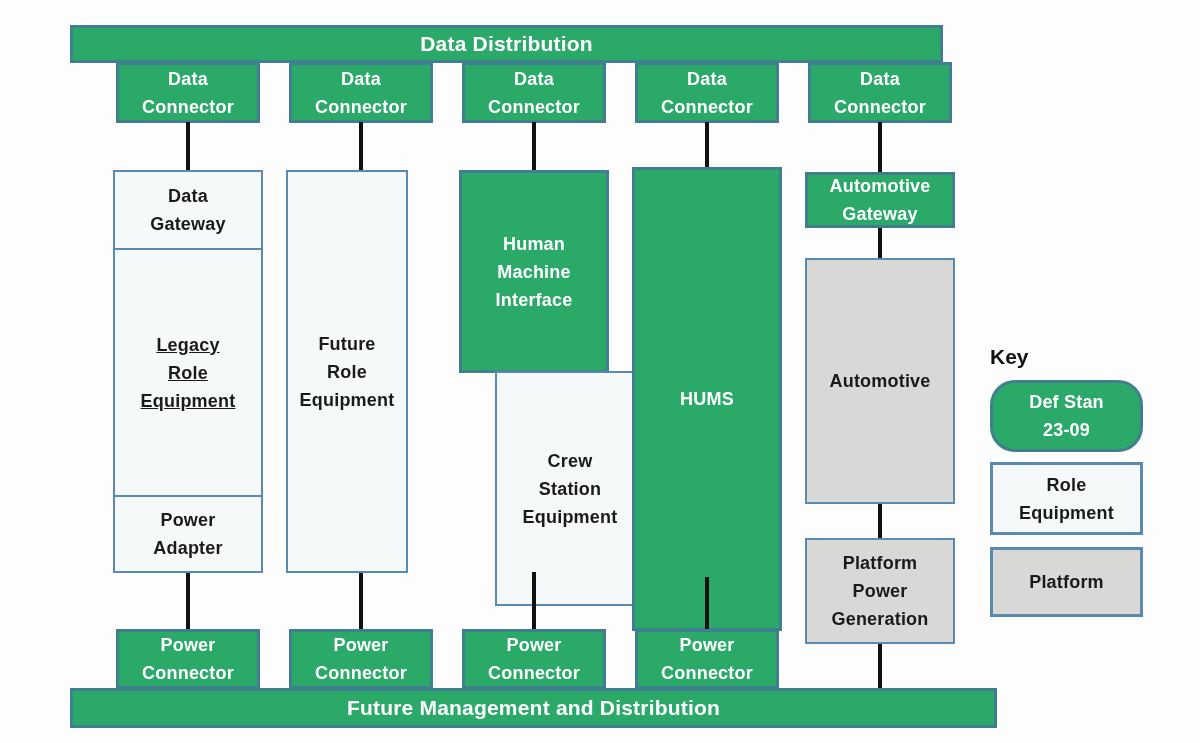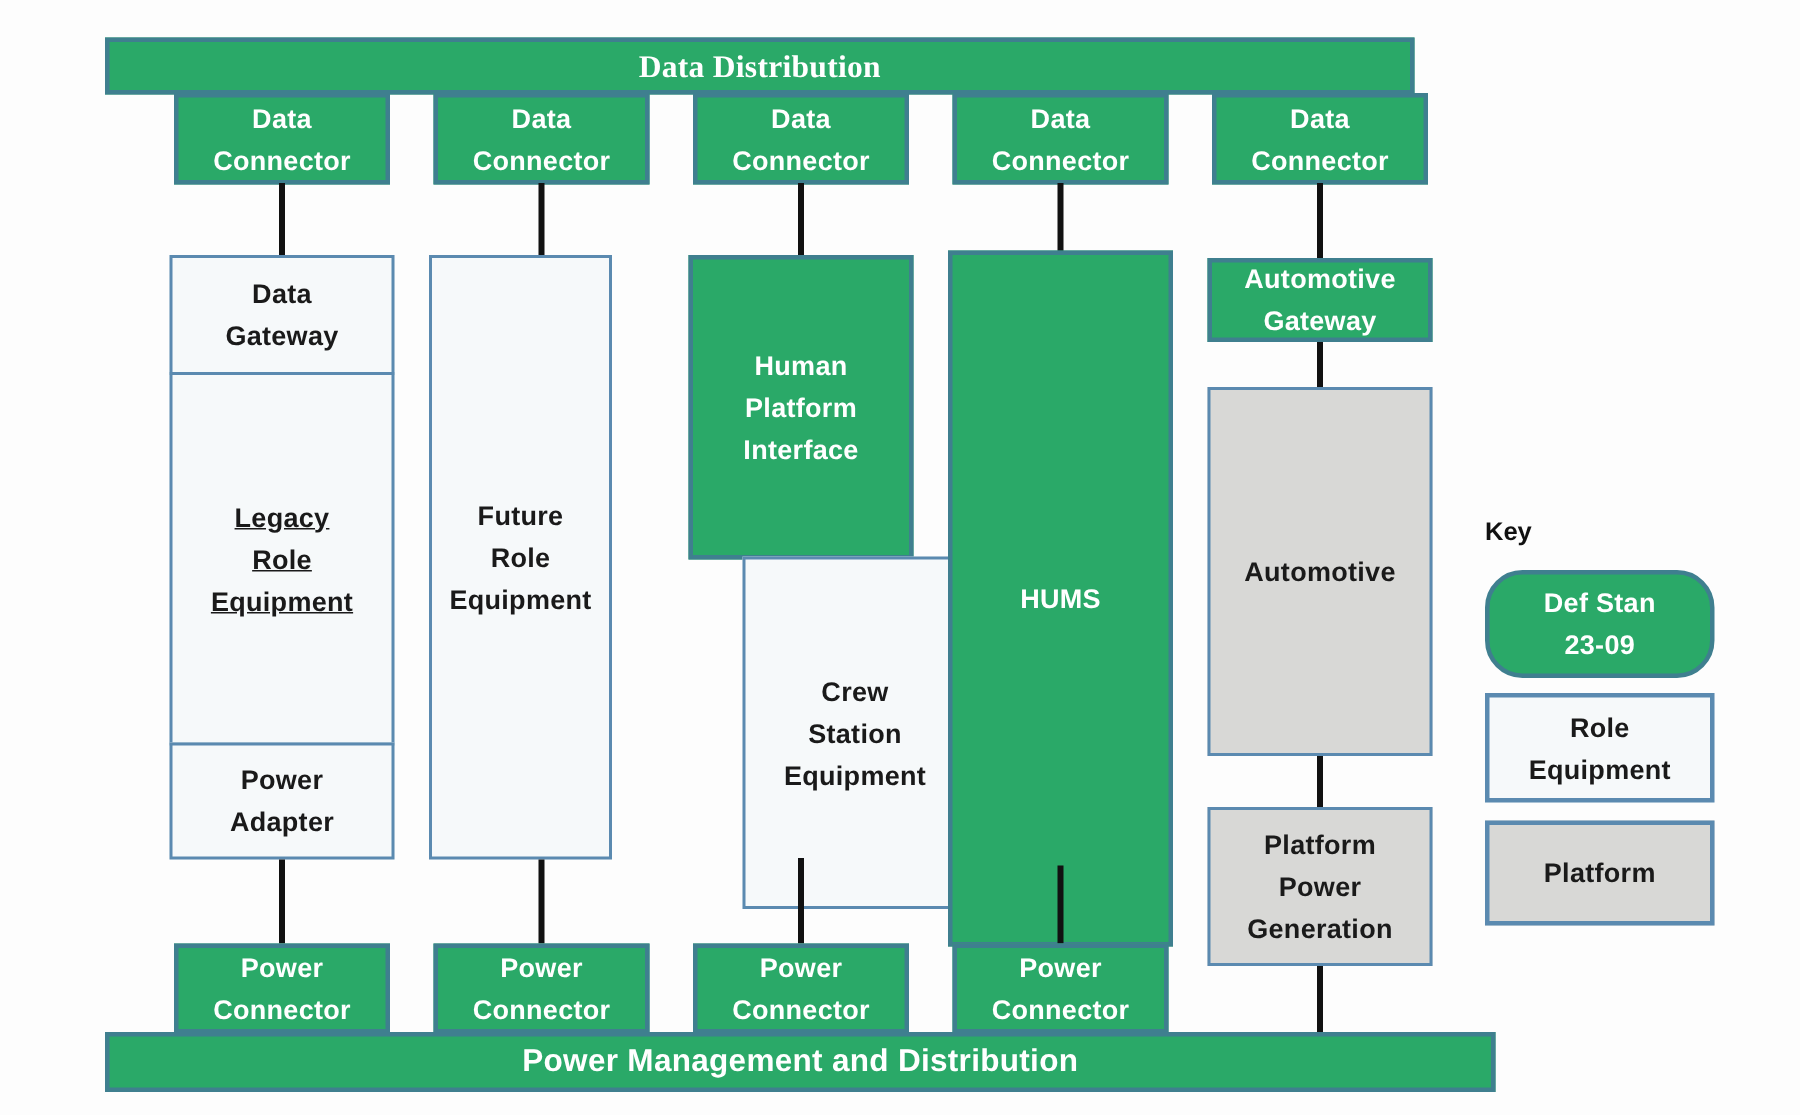--- a/index.html
+++ b/index.html
@@ -20,29 +20,29 @@
   }
   .graybox{
     background:#d8d8d6;border:2px solid #5b8ab0;color:#1a1a1a;
   }
   .bar{font-size:21px;letter-spacing:.2px;}
   .vline{position:absolute;width:4px;background:#111;}
   .stack{position:absolute;}
   .stack .box{position:relative;width:100%;}
   .stack .box + .box{margin-top:-2px;}
   .key-title{
-    position:absolute;font-size:17px;color:#111;
+    position:absolute;font-size:21px;color:#111;
   }
 </style>
 </head>
 <body>
 
 <div class="canvas">
 
-  <div class="box green bar" style="left:70px;top:25px;width:873px;height:38px;font-family:Liberation Serif, serif;">Data Distribution</div>
+  <div class="box green bar" style="left:70px;top:25px;width:873px;height:38px;">Data Distribution</div>
 
   <div class="box green" style="left:116px;top:62px;width:144px;height:61px;">Data
 Connector</div>
   <div class="box green" style="left:289px;top:62px;width:144px;height:61px;">Data
 Connector</div>
   <div class="box green" style="left:462px;top:62px;width:144px;height:61px;">Data
 Connector</div>
   <div class="box green" style="left:635px;top:62px;width:144px;height:61px;">Data
 Connector</div>
   <div class="box green" style="left:808px;top:62px;width:144px;height:61px;">Data
@@ -63,21 +63,21 @@
     <div class="box whitebox" style="height:78px;">Power
 Adapter</div>
   </div>
 
   <div class="box whitebox" style="left:286px;top:170px;width:122px;height:403px;">Future
 Role
 Equipment</div>
 
   <div class="stack" style="left:459px;top:170px;width:150px;">
     <div class="box green" style="height:203px;">Human
-Platform
+Machine
 Interface</div>
     <div class="box whitebox" style="height:235px;margin-left:36px;">Crew
 Station
 Equipment</div>
   </div>
 
   <div class="box green" style="left:632px;top:167px;width:150px;height:464px;text-align:right;">HUMS</div>
 
   <div class="box green" style="left:805px;top:172px;width:150px;height:56px;">Automotive
 Gateway</div>
@@ -96,21 +96,21 @@
 
   <div class="box green" style="left:116px;top:629px;width:144px;height:60px;">Power
 Connector</div>
   <div class="box green" style="left:289px;top:629px;width:144px;height:60px;">Power
 Connector</div>
   <div class="box green" style="left:462px;top:629px;width:144px;height:60px;">Power
 Connector</div>
   <div class="box green" style="left:635px;top:629px;width:144px;height:60px;">Power
 Connector</div>
 
-  <div class="box green bar" style="left:70px;top:688px;width:927px;height:40px;">Power  Management and Distribution</div>
+  <div class="box green bar" style="left:70px;top:688px;width:927px;height:40px;">Future  Management and Distribution</div>
 
   <div class="key-title" style="left:990px;top:345px;">Key</div>
   <div class="box green" style="left:990px;top:380px;width:153px;height:72px;border-radius:25px;">Def Stan
 23-09</div>
   <div class="box whitebox" style="left:990px;top:462px;width:153px;height:73px;border-width:3px;">Role
 Equipment</div>
   <div class="box graybox" style="left:990px;top:547px;width:153px;height:70px;border-width:3px;">Platform</div>
 
 </div>
 

